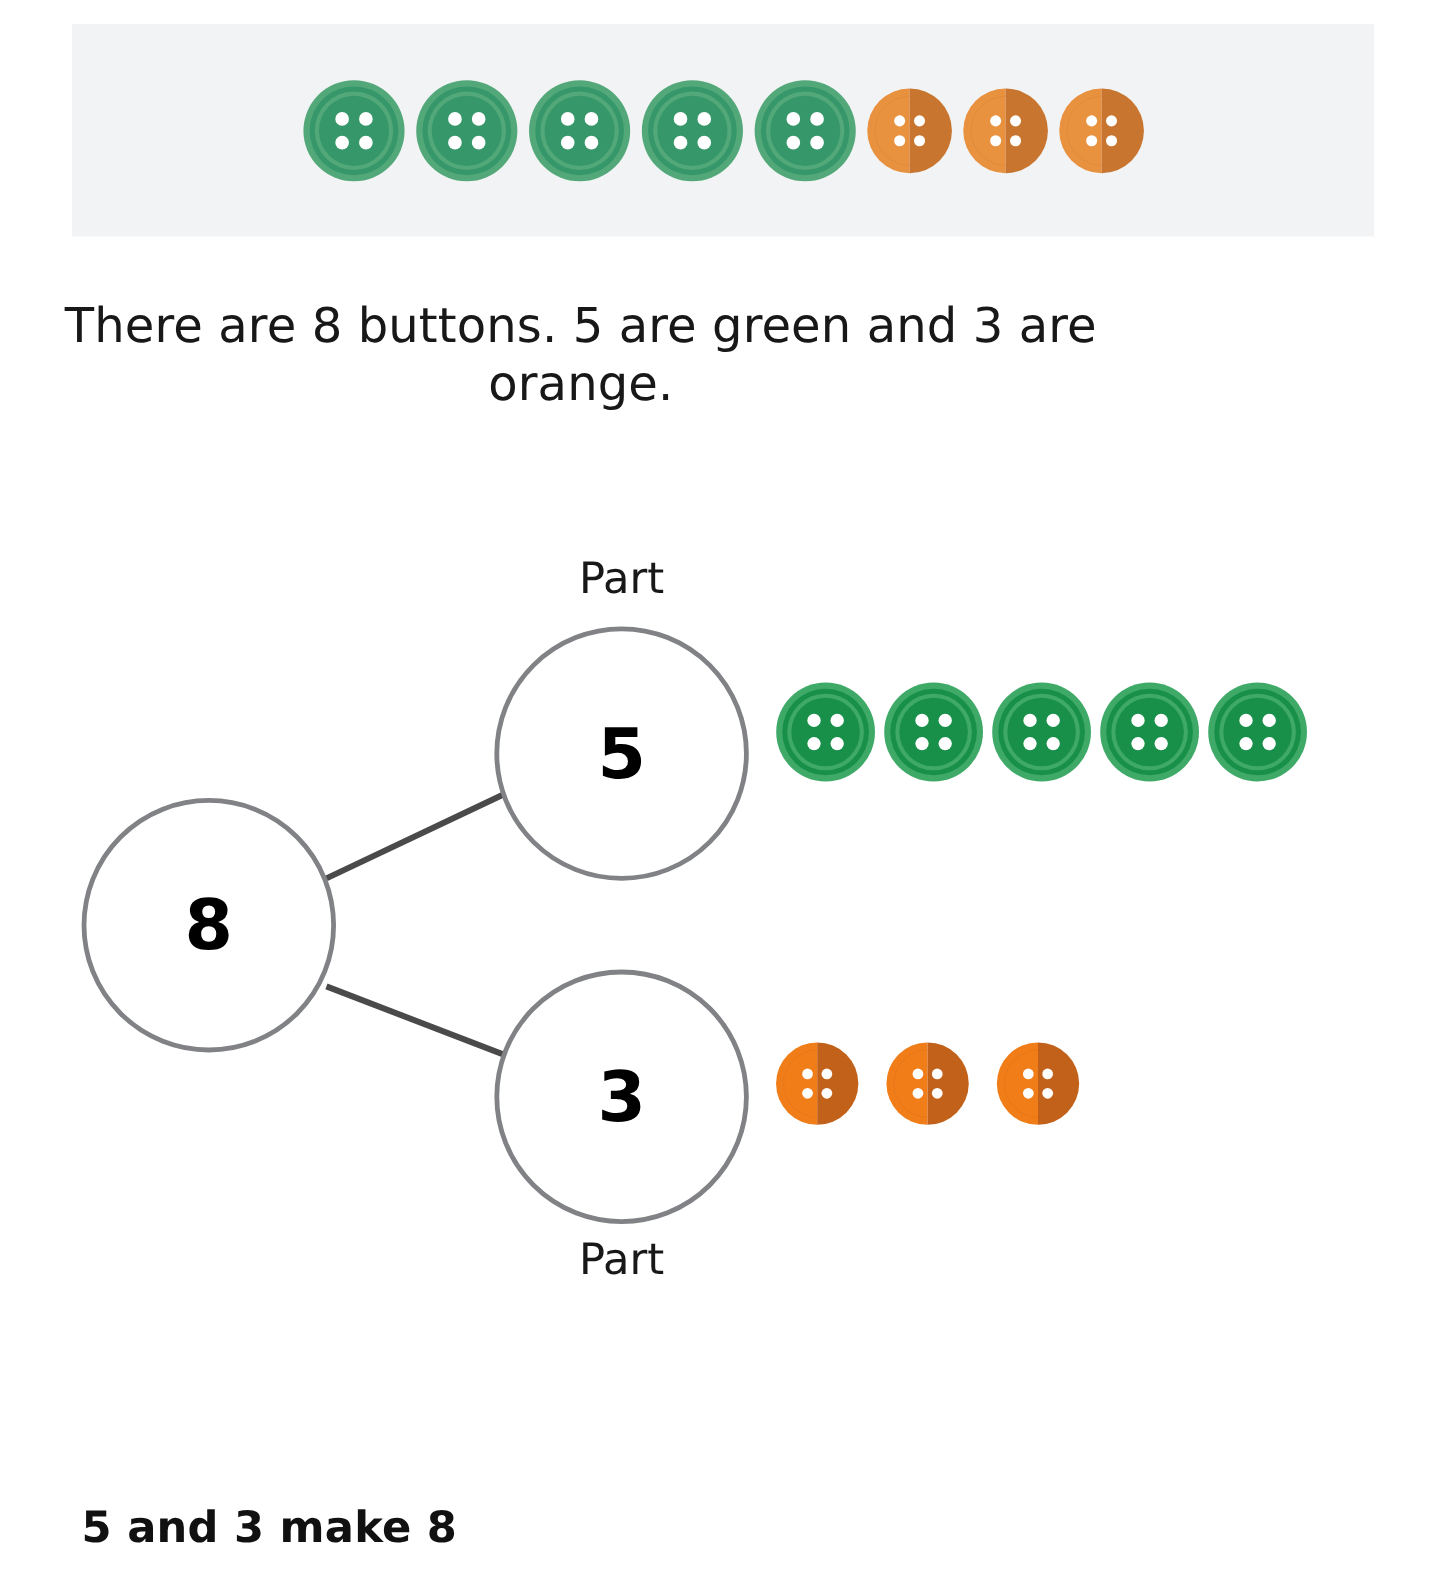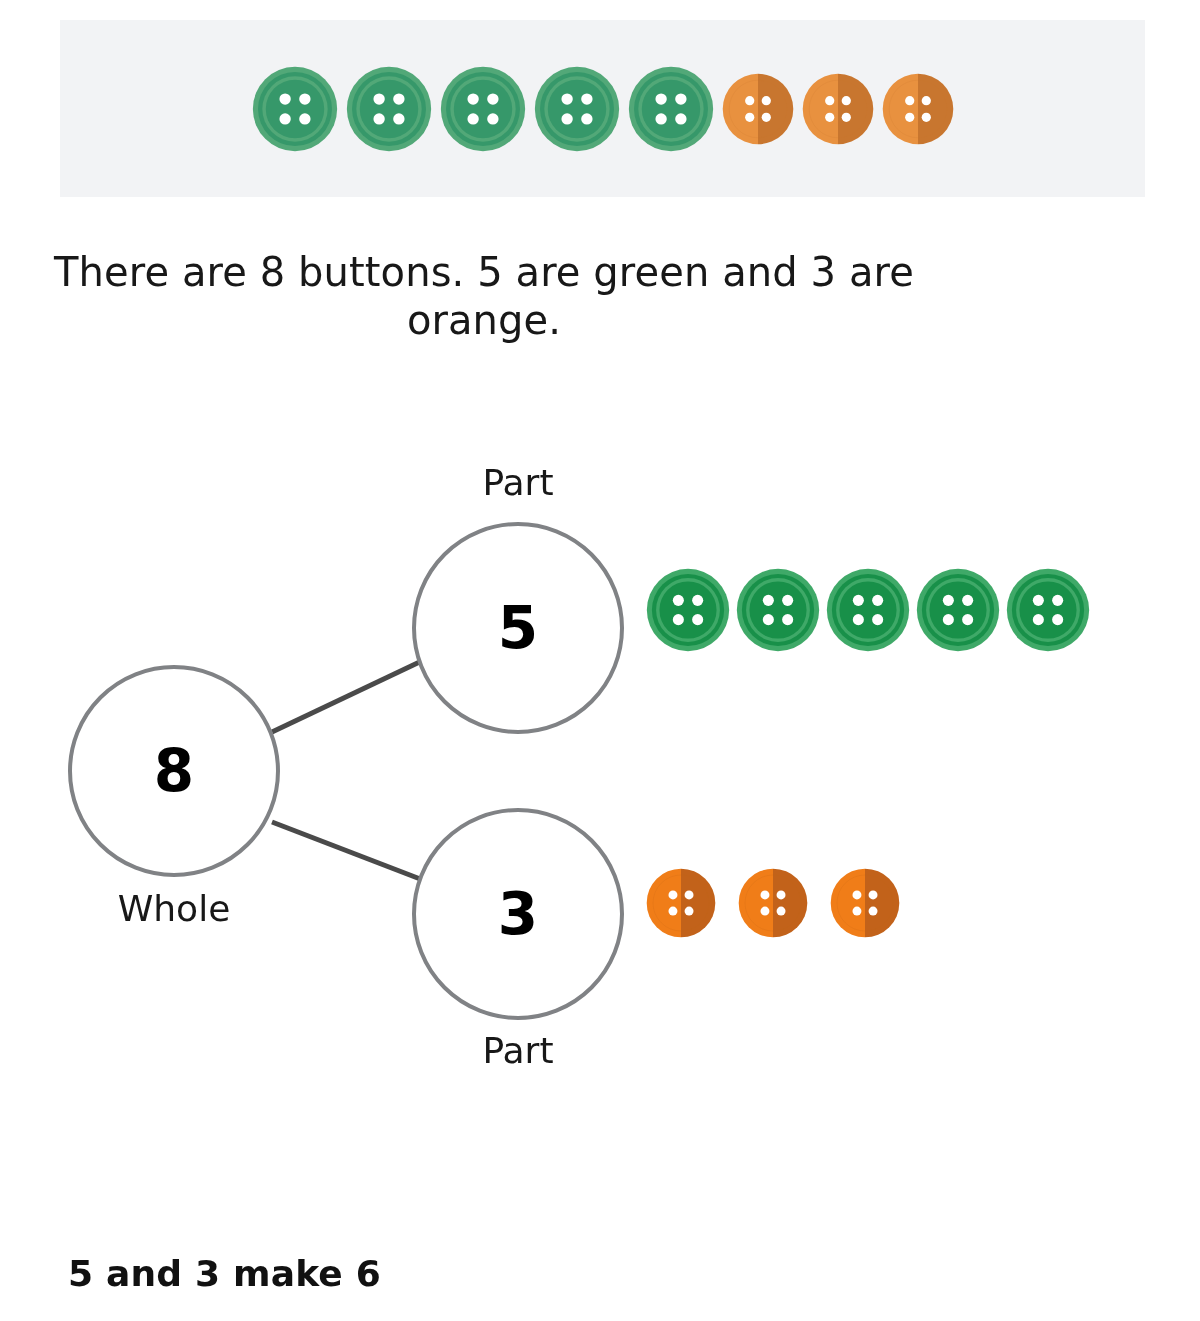--- a/index.html
+++ b/index.html
@@ -270,21 +270,20 @@
   <div class="node-label label-part-top">Part</div>
 
   <div class="node node-part-top" style="border-color: rgb(128, 130, 133);">
     <span>5</span>
   </div>
 
   <div class="node node-whole" style="border-color: rgb(128, 130, 133);">
     <span>8</span>
   </div>
 
-  <div class="node-label label-whole">Whole</div>
 
   <div class="node node-part-bottom" style="border-color: rgb(128, 130, 133);">
     <span>3</span>
   </div>
 
   <div class="node-label label-part-bottom">Part</div>
 </div>
 
 <div class="group-row group-green" style="position:absolute;">
     <div class="btn">
@@ -402,13 +401,13 @@
     <circle cx="50" cy="50" r="49" fill="#c2621a" clip-path="url(#cl70f07d18R)"></circle>
     <circle cx="50" cy="50" r="40" fill="none" stroke="#c2621a" stroke-opacity="0.25" stroke-width="1"></circle>
     <circle cx="38.5" cy="38.5" r="6.4" fill="#ffffff"></circle>
     <circle cx="61.5" cy="38.5" r="6.4" fill="#ffffff"></circle>
     <circle cx="38.5" cy="61.5" r="6.4" fill="#ffffff"></circle>
     <circle cx="61.5" cy="61.5" r="6.4" fill="#ffffff"></circle>
   </svg>
     </div>
   </div>
 
-<div class="footer">5 and 3 make 6</div>
+<div class="footer">5 and 3 make 8</div>
 
 </body></html>

